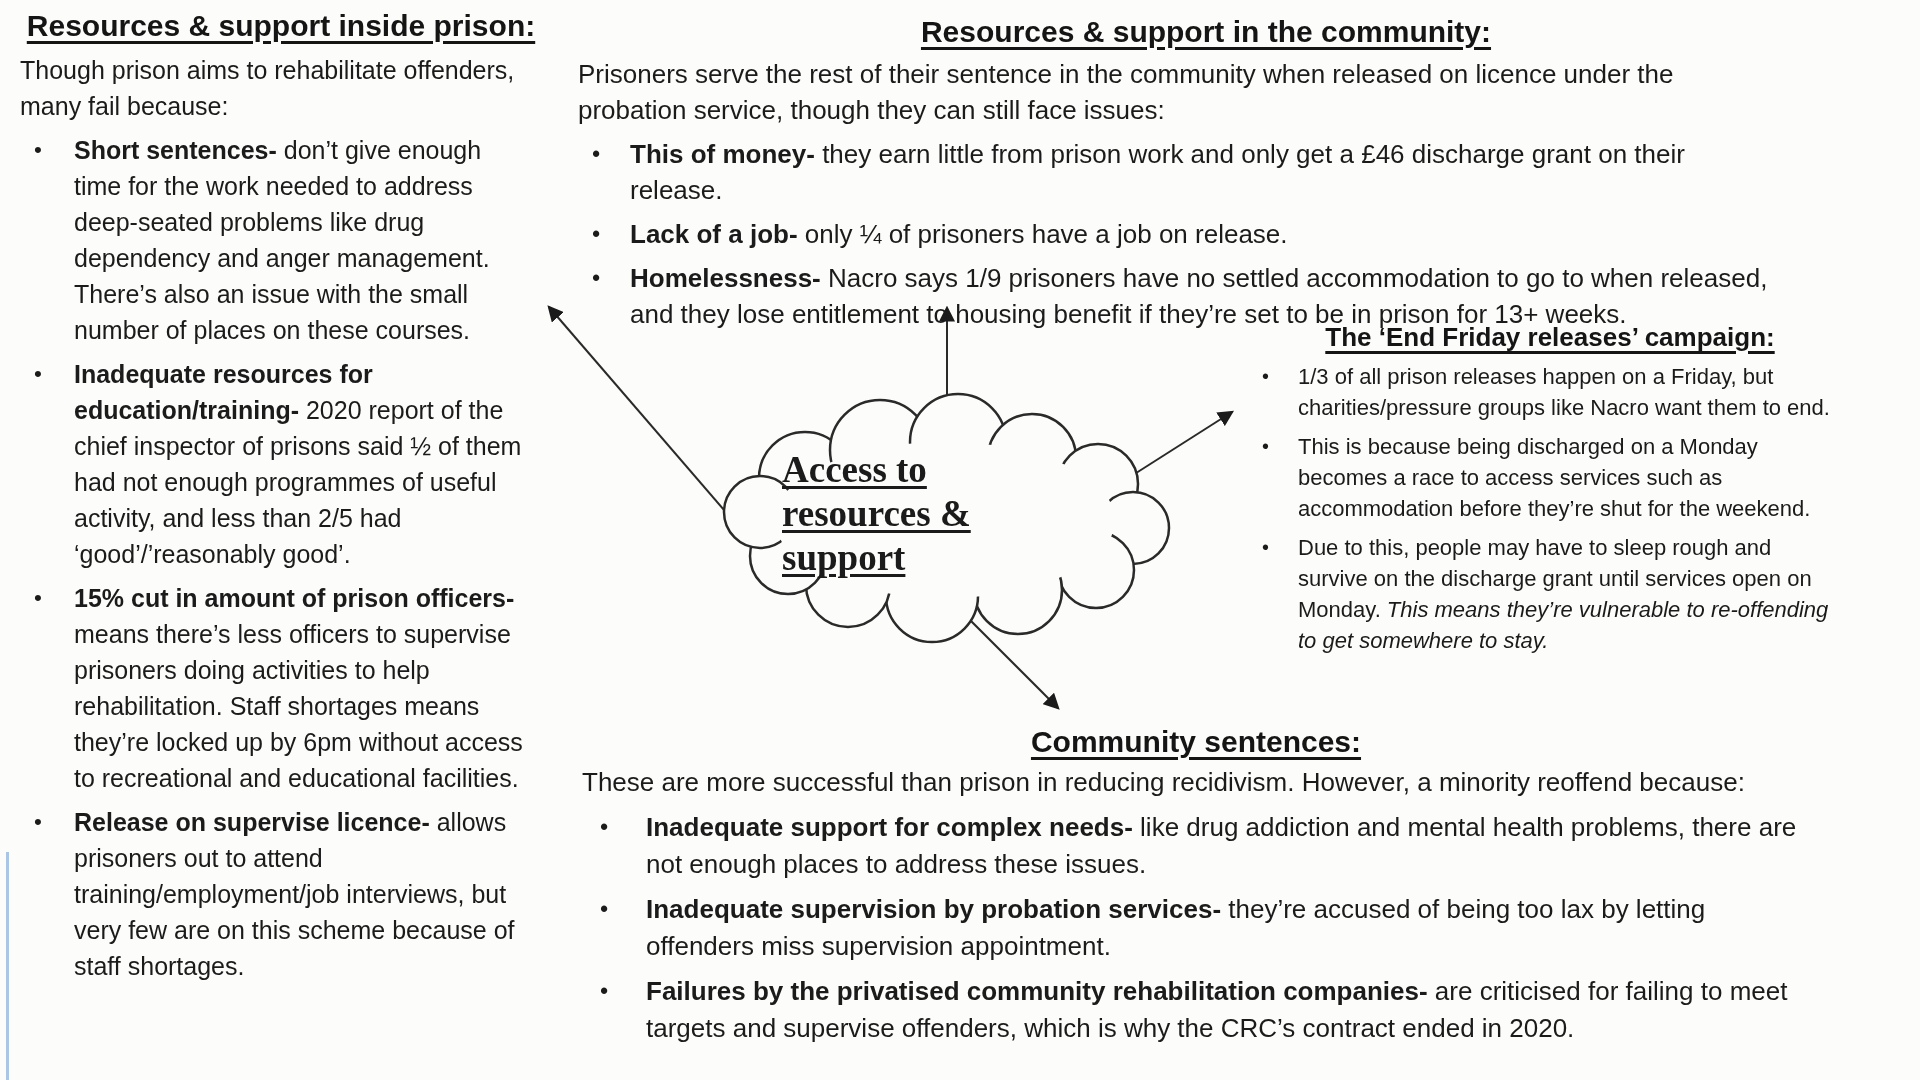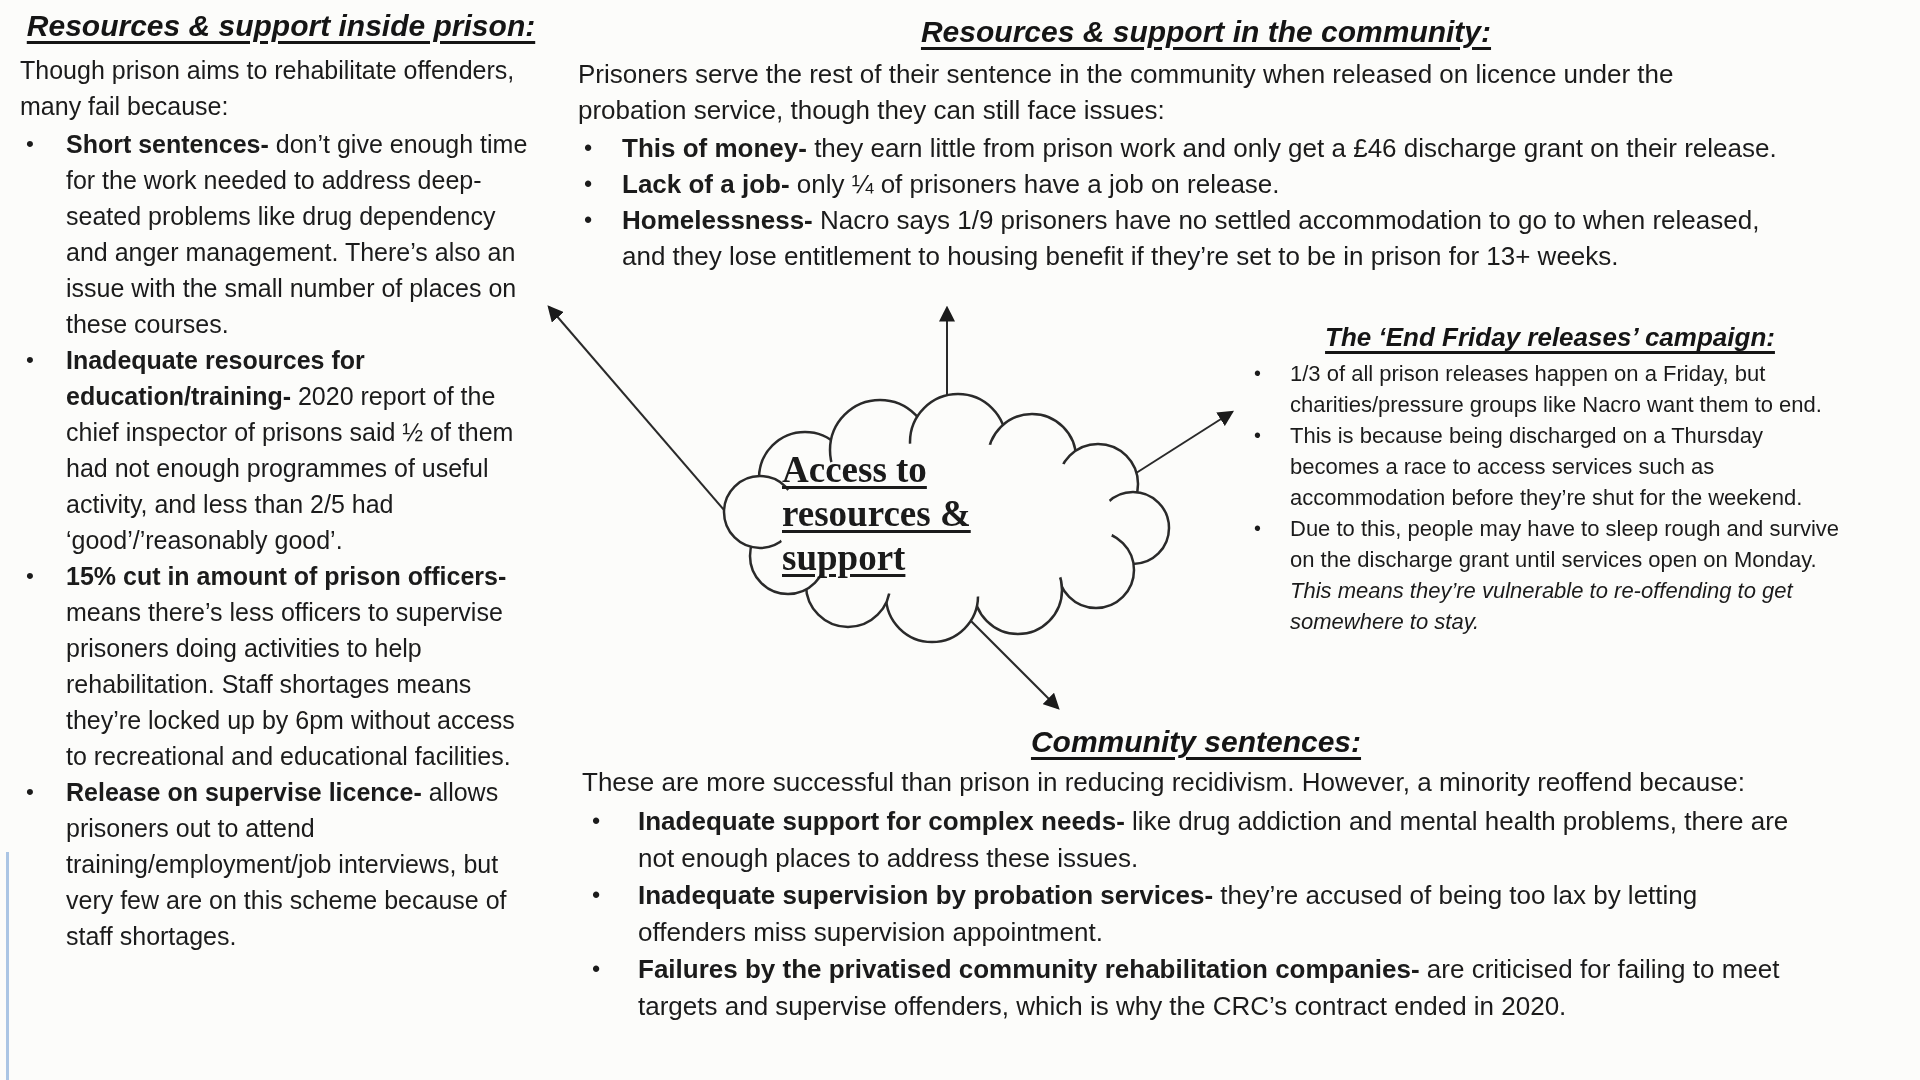--- a/index.html
+++ b/index.html
@@ -10,25 +10,24 @@
     font-family:"Liberation Sans", sans-serif;
   }
   .sec{position:absolute;z-index:2;}
   h2{
     margin:0 0 6px 0;
     font-weight:bold;color:#151515;
     text-decoration:underline;
     text-decoration-thickness:3px;
     text-underline-offset:5px;
     white-space:nowrap;
-    font-style:italic;
   }
   p.intro{margin:0;}
   ul.blist{list-style:none;margin:2px 0 0 0;padding:0;}
-  ul.blist li{position:relative;margin:0;}
+  ul.blist li{position:relative;margin:8px;}
   ul.blist li::before{
     content:"\2022";
     position:absolute;left:6px;top:0;
     font-size:0.9em;
   }
   ul.blist li b{font-weight:bold;}
   ul.blist li i{font-style:italic;}
 
   
   #inside-prison{left:20px;top:8px;width:522px;font-size:25px;line-height:36px;}
@@ -130,21 +129,21 @@
         <li><b>This of money-</b> they earn little from prison work and only get a £46 discharge grant on their release.</li>
         <li><b>Lack of a job-</b> only ¼ of prisoners have a job on release.</li>
         <li><b>Homelessness-</b> Nacro says 1/9 prisoners have no settled accommodation to go to when released, and they lose entitlement to housing benefit if they’re set to be in prison for 13+ weeks.</li>
       </ul>
   </div>
 
   <div class="sec" id="friday">
     <h2>The ‘End Friday releases’ campaign:</h2>
     <ul class="blist">
         <li>1/3 of all prison releases happen on a Friday, but charities/pressure groups like Nacro want them to end.</li>
-        <li>This is because being discharged on a Thursday becomes a race to access services such as accommodation before they’re shut for the weekend.</li>
+        <li>This is because being discharged on a Monday becomes a race to access services such as accommodation before they’re shut for the weekend.</li>
         <li>Due to this, people may have to sleep rough and survive on the discharge grant until services open on Monday. <i>This means they’re vulnerable to re-offending to get somewhere to stay.</i></li>
       </ul>
   </div>
 
   <div class="sec" id="sentences">
     <h2>Community sentences:</h2>
     <p class="intro">These are more successful than prison in reducing recidivism. However, a minority reoffend because:</p>
     <ul class="blist">
         <li><b>Inadequate support for complex needs-</b> like drug addiction and mental health problems, there are not enough places to address these issues.</li>
         <li><b>Inadequate supervision by probation services-</b> they’re accused of being too lax by letting offenders miss supervision appointment.</li>

